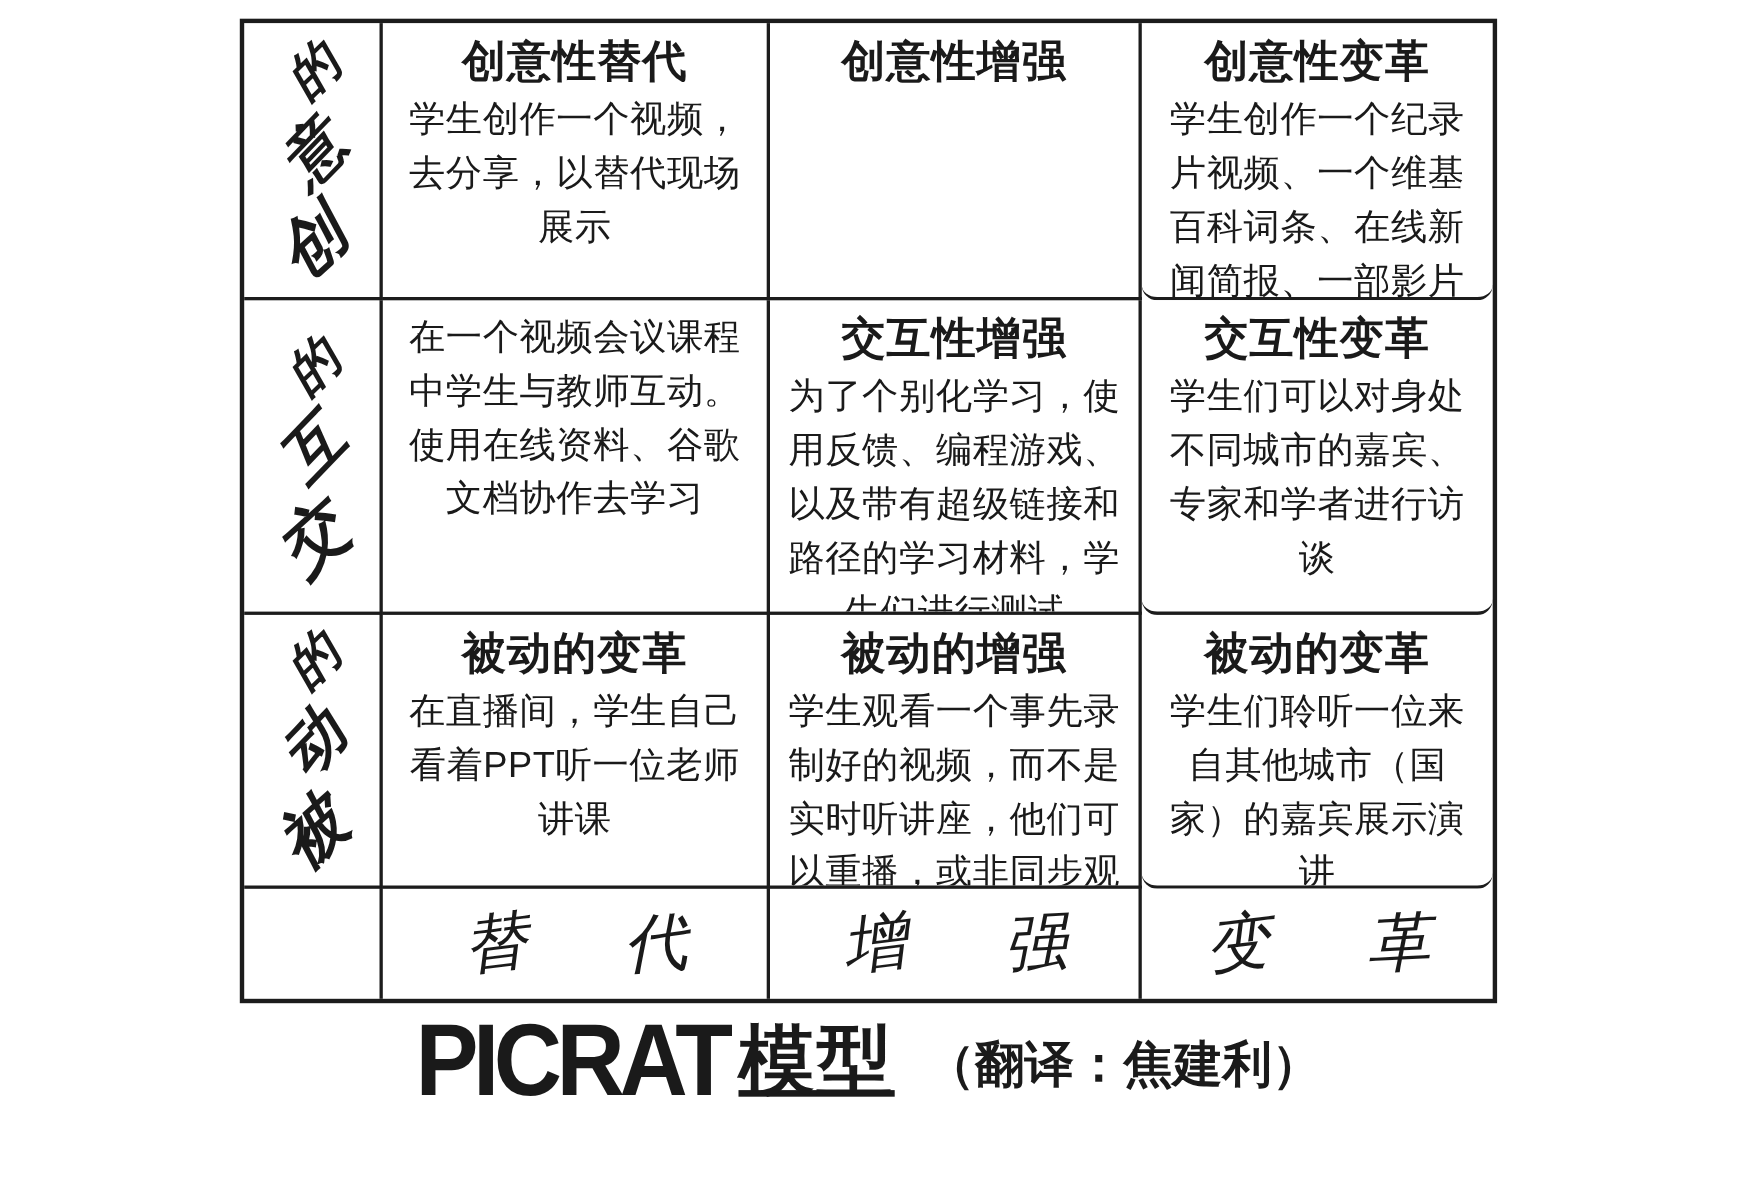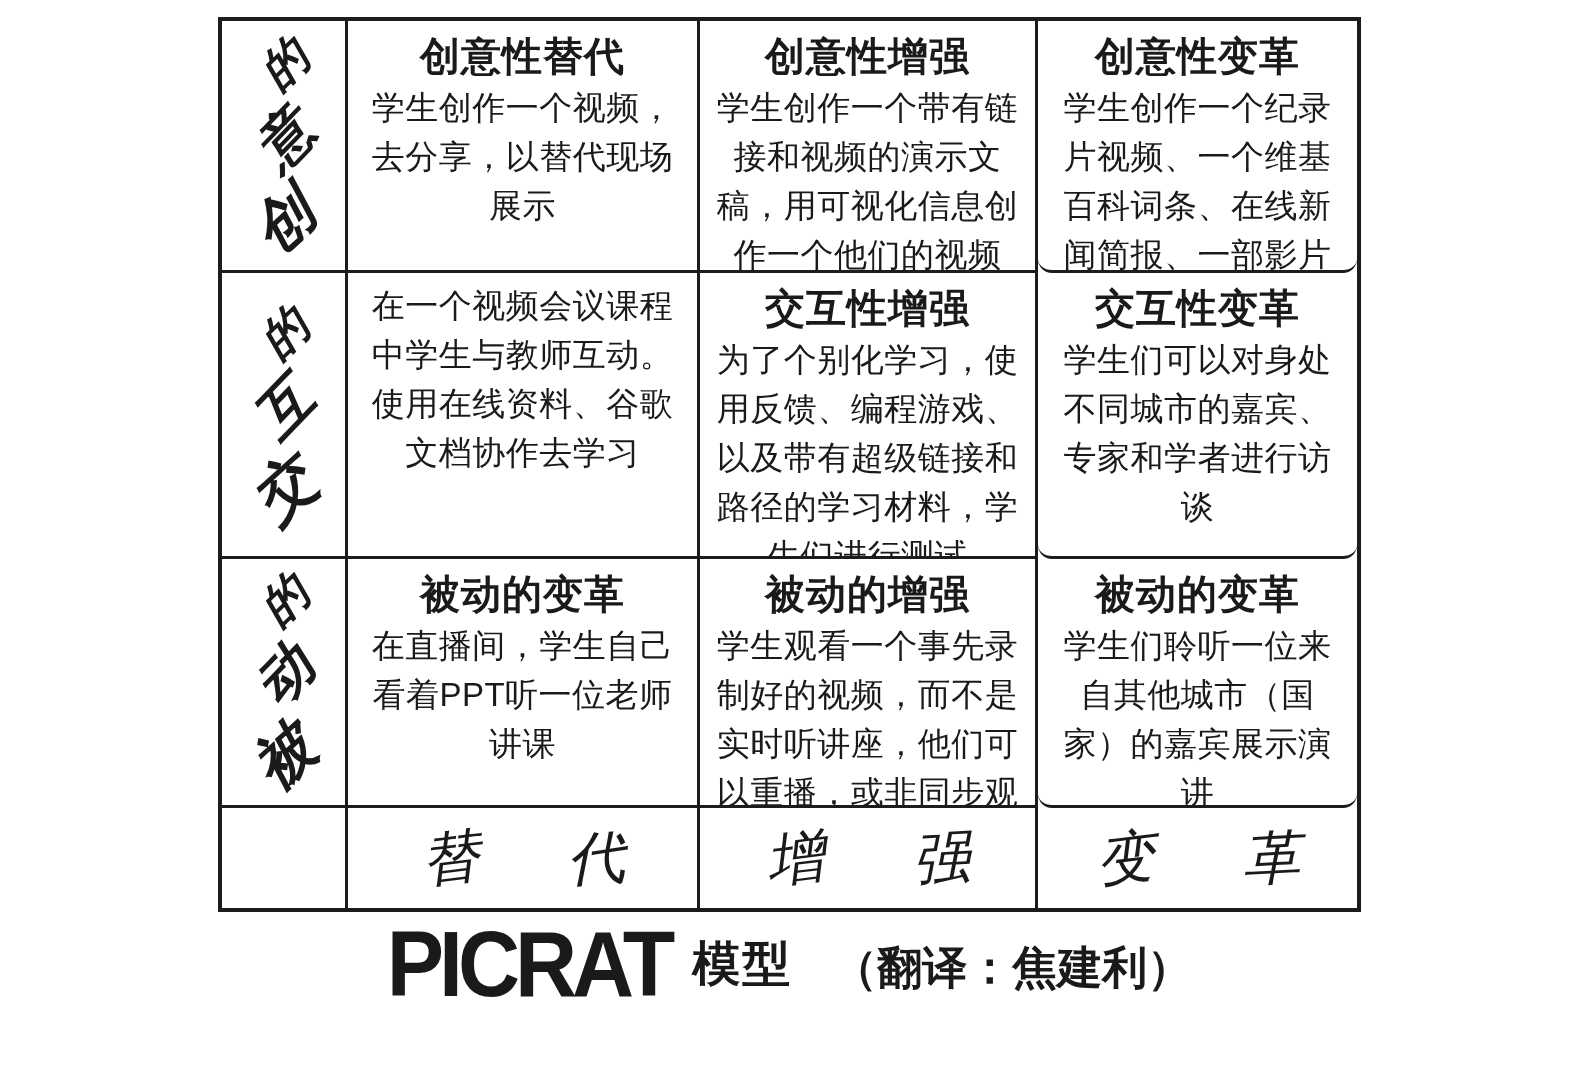--- a/index.html
+++ b/index.html
@@ -89,35 +89,36 @@
   
   .caption {
     position: absolute;
     left: 218px;
     top: 905px;
     width: 1143px;
     height: 118px;
     display: flex;
     align-items: center;
     justify-content: center;
-    gap: 22px;
+    gap: 10px;
     white-space: nowrap;
   }
   .caption-en {
     font-size: 86px;
     font-weight: bold;
     letter-spacing: -5px;
     transform: scaleY(1.08);
     display: inline-block;
   }
   .caption-cn {
-    font-size: 48px;
+    font-size: 69px;
     font-weight: bold;
     letter-spacing: 2px;
     display: inline-block;
+    text-decoration: underline;
   }
   .caption-note {
     font-size: 45px;
     font-weight: bold;
     padding-left: 18px;
     padding-top: 8px;
     display: inline-block;
   }
 </style>
 </head>
@@ -131,21 +132,20 @@
       <span class="hw c0">的</span>
       <span class="hw c1">意</span>
       <span class="hw c2">创</span>
     </div>
     <div class="gcell cell">
       <div class="cell-title">创意性替代</div>
       <div class="cell-body">学生创作一个视频，去分享，以替代现场展示</div>
     </div>
     <div class="gcell cell">
       <div class="cell-title">创意性增强</div>
-      <div class="cell-body">学生创作一个带有链接和视频的演示文稿，用可视化信息创作一个他们的视频</div>
     </div>
     <div class="gcell cell no-r">
       <div class="cell-title">创意性变革</div>
       <div class="cell-body">学生创作一个纪录片视频、一个维基百科词条、在线新闻简报、一部影片等</div>
     </div>
 
     <div class="gcell row-label">
       <span class="hw c0">的</span>
       <span class="hw c1">互</span>
       <span class="hw c2">交</span>

